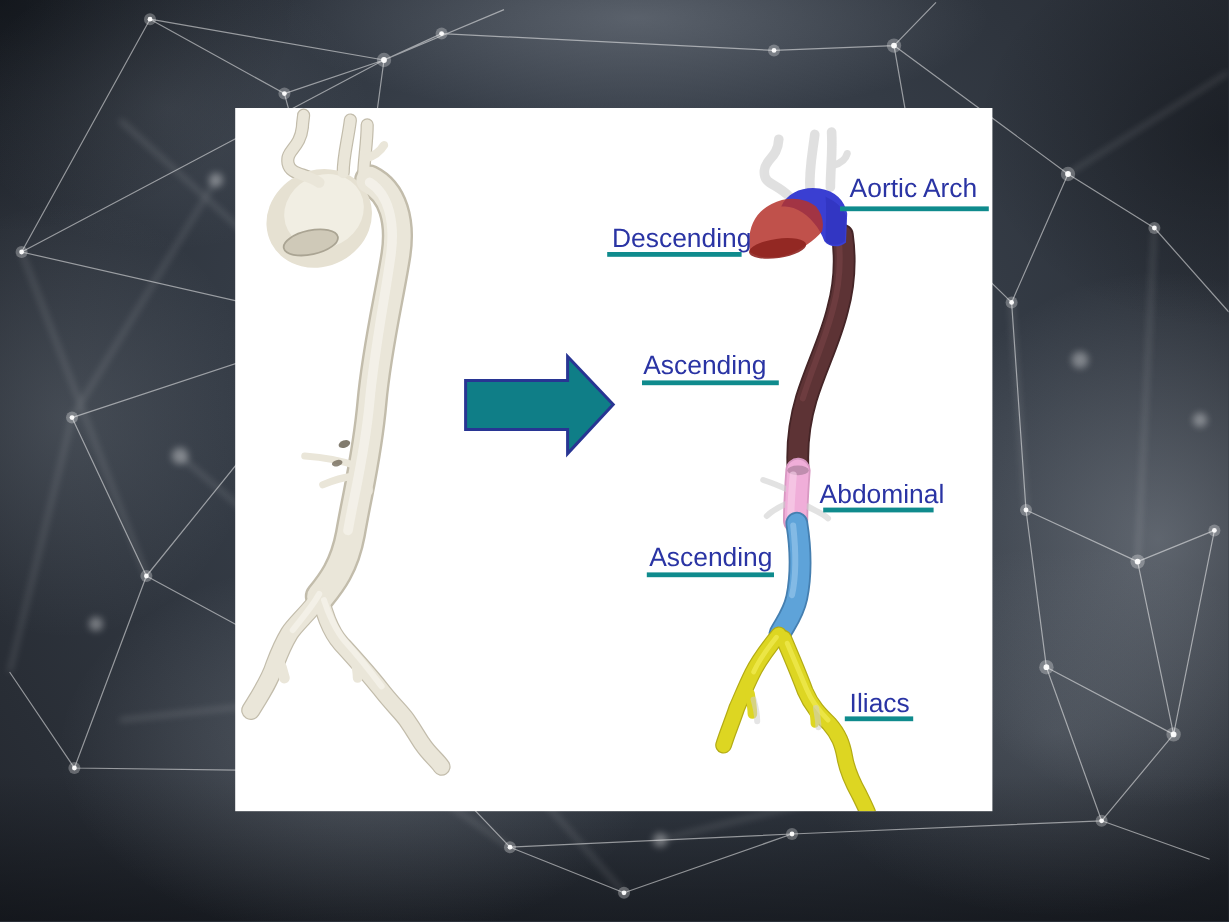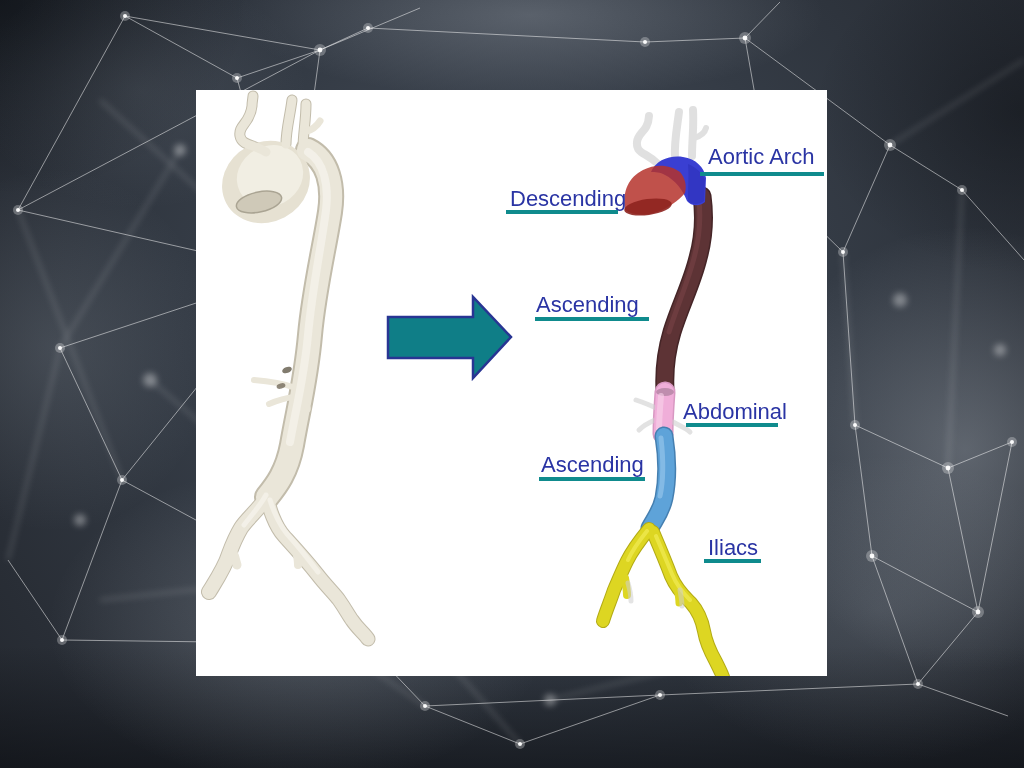--- a/index.html
+++ b/index.html
@@ -30,21 +30,21 @@
 
   
   .seg-label{position:absolute;font-size:22px;line-height:24px;color:#2a34a4;
     white-space:nowrap;letter-spacing:0px;}
   .seg-label .ul{position:absolute;height:4px;background:#0f8b8d;}
   #lbl-aortic-arch{left:512px;top:55px}   #lbl-aortic-arch .ul{left:-8px;top:27px;width:124px}
   #lbl-ascending{left:314px;top:97px}     #lbl-ascending .ul{left:-4px;top:23px;width:112px}
   #lbl-descending{left:340px;top:203px}   #lbl-descending .ul{left:-1px;top:24px;width:114px}
   #lbl-visceral{left:487px;top:310px}     #lbl-visceral .ul{left:3px;top:23px;width:92px}
   #lbl-abdominal{left:345px;top:363px}    #lbl-abdominal .ul{left:-2px;top:24px;width:106px}
-  #lbl-iliacs{left:512px;top:446px}       #lbl-iliacs .ul{left:-4px;top:23px;width:57px}
+  #lbl-iliacs{left:512px;top:484px}       #lbl-iliacs .ul{left:-4px;top:23px;width:57px}
 </style>
 </head>
 <body>
 
 <div class="stage">
 
   <div class="bg"></div>
 
   <svg class="net" width="1024" height="768" viewBox="0 0 1024 768">
     <defs>

